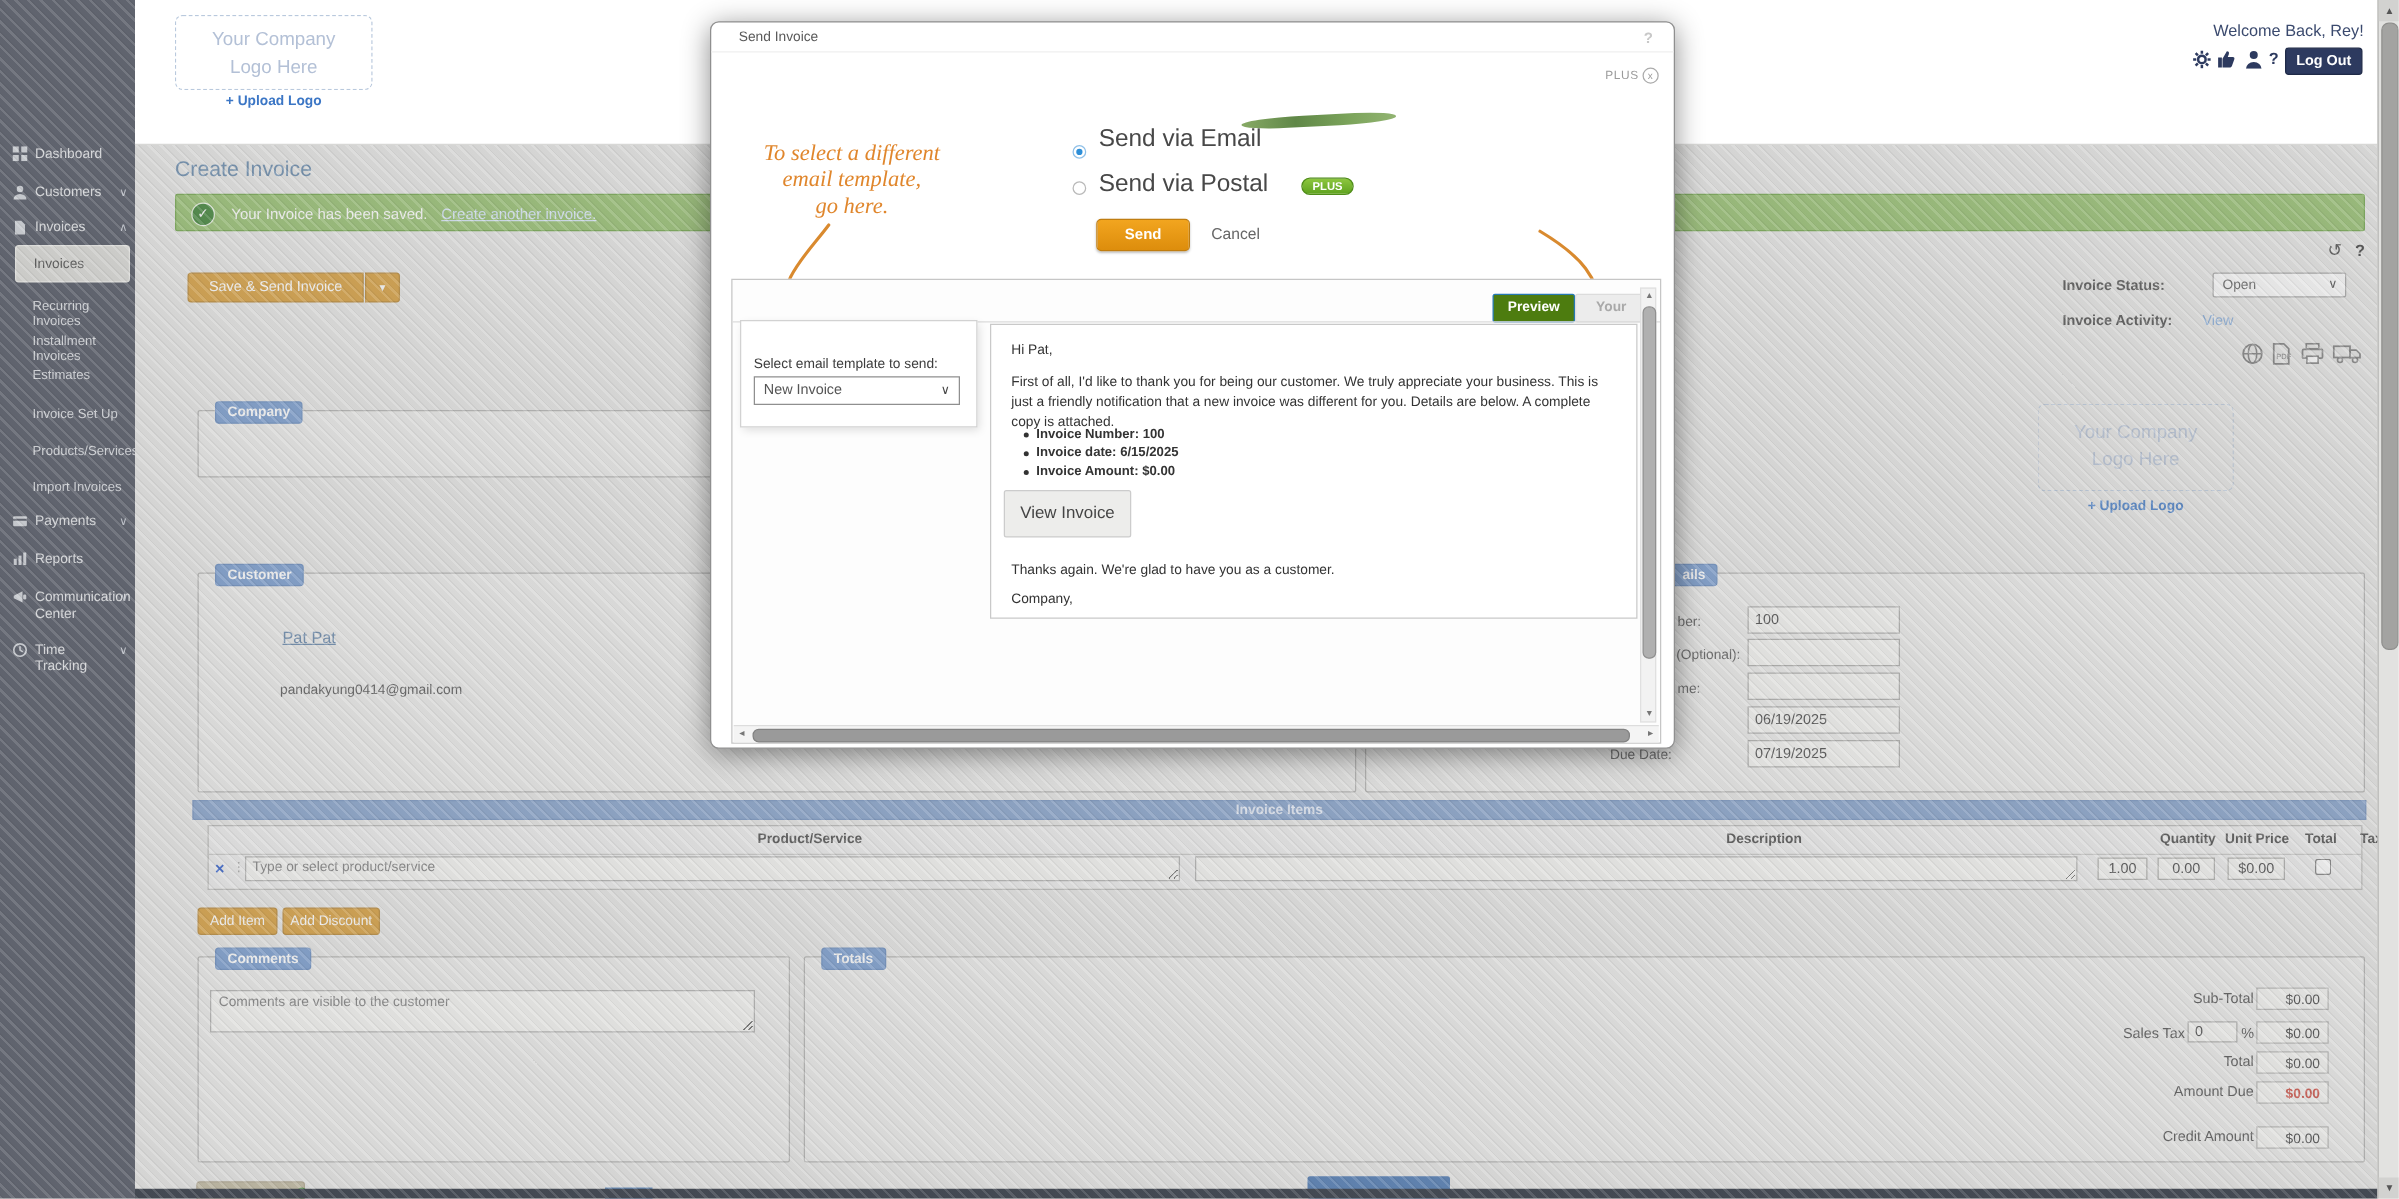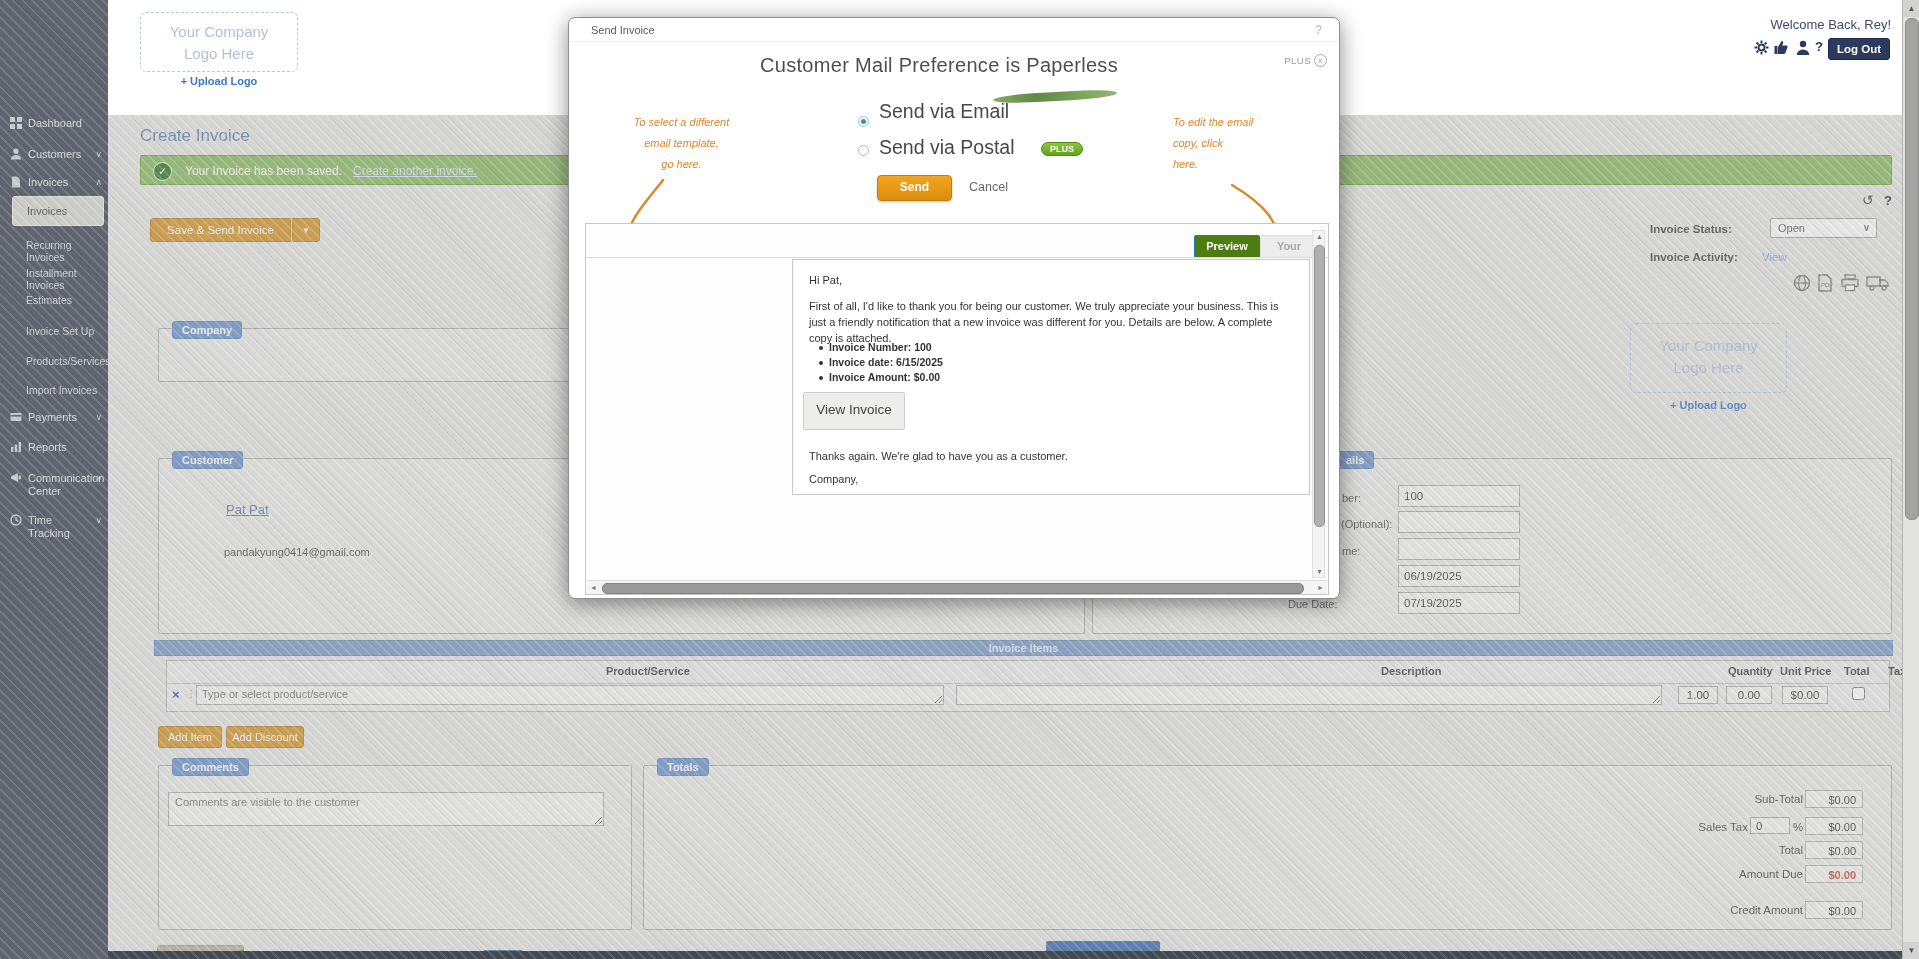--- a/index.html
+++ b/index.html
@@ -39,21 +39,21 @@
   #pg-thumb{position:absolute;left:2px;top:18px;width:12px;height:500px;background:#a3a3a1;border:1px solid #8f8f8d;border-radius:6px;cursor:grab;}
   
   #modal{position:absolute;left:568px;top:17px;width:770px;height:580px;background:#fff;border:1px solid #8f8f8f;border-radius:7px;box-shadow:0 4px 22px rgba(0,0,0,0.45);z-index:10;}
   #m-title{position:absolute;left:22px;top:6px;font-size:11px;color:#5a5a5a;}
   #m-head-line{position:absolute;left:0;top:23px;width:100%;border-top:1px solid #f0f0f0;}
   #m-help{position:absolute;left:746px;top:5px;color:#c8c8c8;font-size:12px;font-weight:bold;cursor:pointer;}
   #m-close{position:absolute;right:12px;top:36px;font-size:9.5px;letter-spacing:0.5px;color:#9a9a9a;cursor:pointer;display:flex;align-items:center;gap:3px;}
   #m-close .xcir{display:inline-block;width:11px;height:11px;border:1px solid #ababab;border-radius:50%;font-size:8px;line-height:11px;text-align:center;color:#9a9a9a;}
   #m-heading{position:absolute;left:0;top:36px;width:740px;text-align:center;font-size:20px;color:#4f4f4f;letter-spacing:0.3px;}
   #brush{position:absolute;left:424px;top:74px;width:124px;height:9px;background:linear-gradient(90deg,#7ba155,#4e7a33 35%,#6d9a49 70%,#86ab62);border-radius:60% 40% 55% 45%/80% 70% 80% 70%;transform:rotate(-3deg);opacity:.9;}
-  .hand{font-family:Liberation Sans, sans-serif;font-style:italic;color:#e0862c;font-size:11px;line-height:21px;}
+  .hand{font-family:Liberation Serif, serif;font-style:italic;color:#e0862c;font-size:18px;line-height:21px;}
   #note-left{position:absolute;left:40px;top:94px;width:145px;text-align:center;}
   #note-right{position:absolute;left:604px;top:94px;width:130px;text-align:left;}
   .mradio{position:absolute;width:11px;height:11px;border-radius:50%;border:1px solid #b9b9b9;background:#fff;box-sizing:border-box;cursor:pointer;}
   .mradio.checked{border-color:#8fc0e8;}
   .mradio.checked::after{content:"";position:absolute;left:2px;top:2px;width:5px;height:5px;border-radius:50%;background:#2e8fd8;}
   .rlabel{position:absolute;font-size:19.5px;color:#484848;}
   #plus-badge{position:absolute;left:472px;top:124px;background:linear-gradient(#8dc63f,#5fa31f);border:1px solid #4f8d18;border-radius:8px;color:#fff;font-size:9px;font-weight:bold;padding:1px 8px;}
   #m-send{position:absolute;left:308px;top:157px;width:73px;height:24px;background:linear-gradient(#f2a51f,#dd8d0c);border:1px solid #c07d10;border-radius:4px;color:#fff;font-size:12px;font-weight:bold;text-align:center;line-height:23px;cursor:pointer;box-shadow:0 1px 2px rgba(0,0,0,.25);}
   #m-cancel{position:absolute;left:400px;top:162px;font-size:12.5px;color:#666;cursor:pointer;}
   #m-panel{position:absolute;left:16px;top:205px;width:744px;height:372px;border:1px solid #c6c6c6;background:#fdfdfd;box-sizing:border-box;}
@@ -309,56 +309,57 @@
   </div>
 
   <div id="modal">
     <div id="m-title">Send Invoice</div>
     <div id="m-head-line"></div>
     <div id="m-help">?</div>
     <div id="m-close">
       <span>PLUS</span>
       <span class="xcir">x</span>
     </div>
-    <div id="m-heading">Customer Mail Preference is Paperless</div>
     <div id="brush"></div>
 
     <div id="note-left" class="hand">
       <div>To select a different</div>
       <div>email template,</div>
       <div>go here.</div>
     </div>
     <svg class="abs" style="left:42px;top:158px;" width="60" height="92" viewBox="0 0 60 92">
       <path d="M52,4 C34,28 12,46 14,82" fill="none" stroke="#d98a2f" stroke-width="2.5" stroke-linecap="round"></path>
       <path d="M14,86 l-8,-10 M14,86 l10,-6" fill="none" stroke="#d98a2f" stroke-width="2.5" stroke-linecap="round"></path>
     </svg>
 
-    <div id="note-right" class="hand">
-      <div>To edit the email</div>
-      <div>copy, click</div>
-      <div>here.</div>
-    </div>
     <svg class="abs" style="left:655px;top:163px;" width="70" height="85" viewBox="0 0 70 85">
       <path d="M8,4 C38,22 60,42 54,74" fill="none" stroke="#d98a2f" stroke-width="2.5" stroke-linecap="round"></path>
       <path d="M53,78 l-8,-9 M53,78 l10,-7" fill="none" stroke="#d98a2f" stroke-width="2.5" stroke-linecap="round"></path>
     </svg>
 
     <span class="mradio checked" style="left:289px;top:98px;"></span>
     <span class="rlabel" style="left:310px;top:82px;">Send via Email</span>
     <span class="mradio" style="left:289px;top:127px;"></span>
     <span class="rlabel" style="left:310px;top:118px;">Send via Postal</span>
     <span id="plus-badge">PLUS</span>
     <div id="m-send">Send Invoice</div>
     <div id="m-cancel">Cancel</div>
 
     <div id="m-panel">
       <div class="tab" id="tab-preview">Preview</div>
       <div class="tab" id="tab-edit">Your</div>
       <div id="tab-line"></div>
 
+      <div id="tpl-box">
+        <div id="tpl-label">Select email template to send:</div>
+        <div id="tpl-select">
+          <span>New Invoice</span>
+          <span class="sel-arrow">∨</span>
+        </div>
+      </div>
 
       <div id="mail-box">
         <div class="abs" style="left:16px;top:14px;">Hi Pat,</div>
         <div class="para" style="top:38px;">First of all, I'd like to thank you for being our customer. We truly appreciate your business. This is just a friendly notification that a new invoice was different for you. Details are below. A complete copy is attached.</div>
         <span class="bdot" style="top:86px;"></span>
         <div class="bullet" style="top:81px;">Invoice Number: 100</div>
         <span class="bdot" style="top:101px;"></span>
         <div class="bullet" style="top:96px;">Invoice date: 6/15/2025</div>
         <span class="bdot" style="top:116px;"></span>
         <div class="bullet" style="top:111px;">Invoice Amount: $0.00</div>

